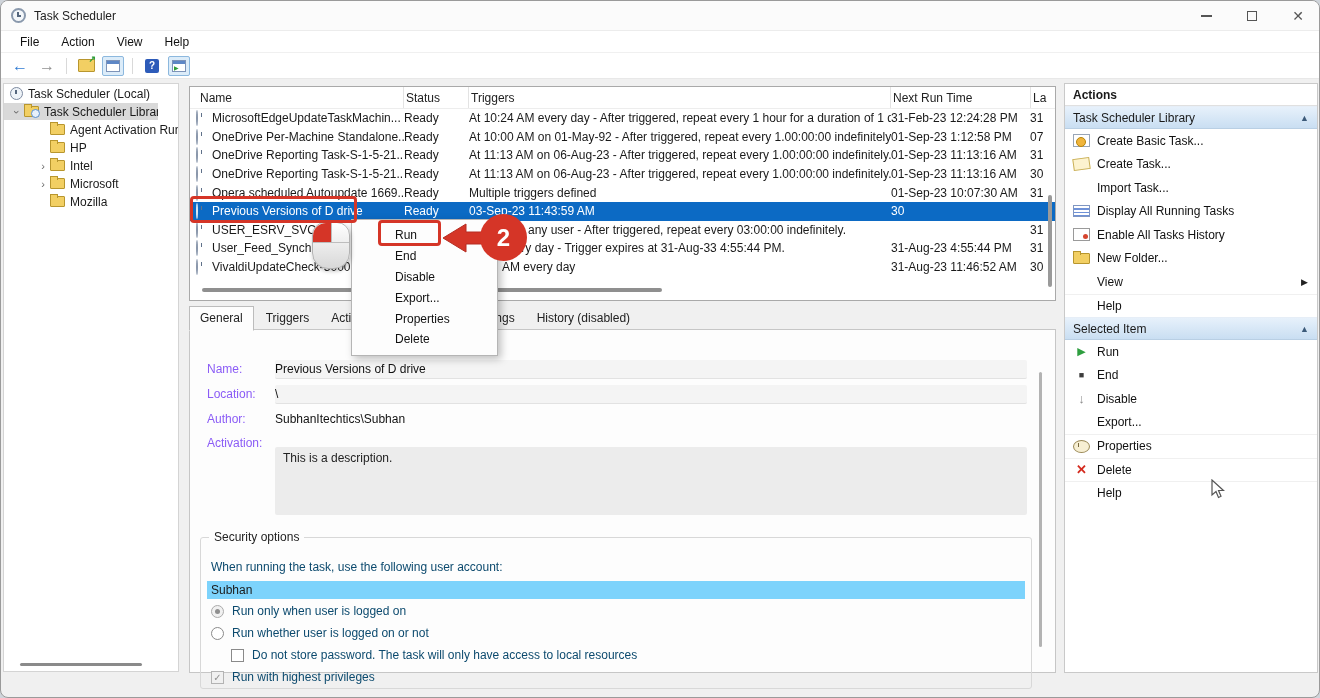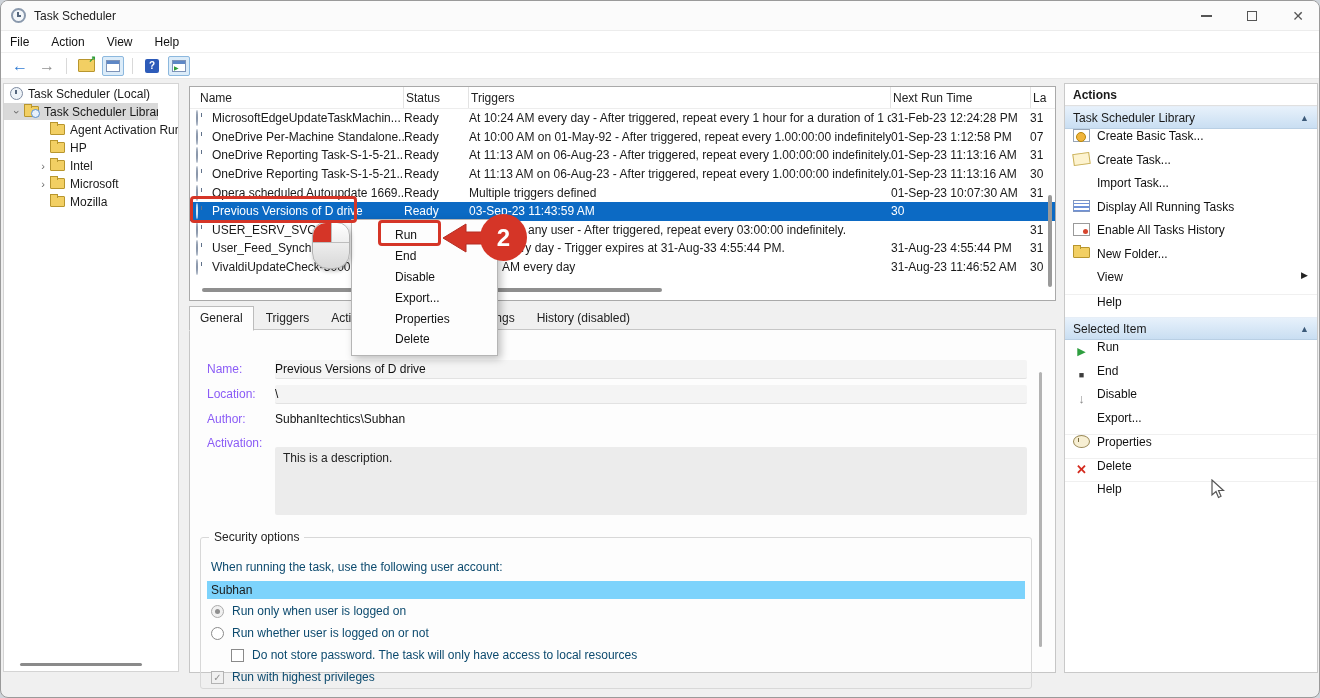--- a/index.html
+++ b/index.html
@@ -16,21 +16,21 @@
   .app-clock::after{content:"";position:absolute;left:4px;top:5px;width:4px;height:2px;background:#55677e;}
   .title-text { font-size:12px; color:#222; }
   .win-controls { position:absolute; right:0; top:0; height:30px; display:flex; }
   .win-btn { width:46px; height:30px; display:flex; align-items:center; justify-content:center; color:#444; }
   .glyph-min { width:11px; height:1.5px; background:#555; display:block; }
   .glyph-max { width:10px; height:10px; border:1.5px solid #555; display:block; }
   .glyph-close { font-size:14px; color:#555; line-height:1; }
 
   
   .menubar { position:absolute; left:0; top:30px; width:1320px; height:22px; background:#ffffff;
-             display:flex; align-items:center; padding-left:0; gap:4px; border-bottom:1px solid #f0f0f0;}
+             display:flex; align-items:center; padding-left:10px; gap:4px; border-bottom:1px solid #f0f0f0;}
   .menu-item { padding:2px 9px; color:#111; }
 
   
   .toolbar { position:absolute; left:0; top:52px; width:1320px; height:26px; background:#ffffff;
              display:flex; align-items:center; padding-left:8px; gap:5px; border-bottom:1px solid #e8e8e8; }
   .tb-sep { width:1px; height:16px; background:#d9d9d9; margin:0 3px; }
   .tb-ico { display:flex; align-items:center; justify-content:center; width:22px; height:20px; }
   .back-icon::before { content:"\2190"; color:#2f7bd3; font-weight:bold; font-size:16px; }
   .forward-icon::before { content:"\2192"; color:#909090; font-weight:bold; font-size:16px; }
   .export-folder-icon { position:relative; }
@@ -105,21 +105,21 @@
   .checkbox.checked-disabled::before { content:"\2713"; }
   .opt { display:flex; align-items:center; }
   .details-vscroll { position:absolute; left:849px; top:42px; width:3px; height:275px; background:#b3b3b3; border-radius:2px; }
 
   
   .actions-title { height:22px; display:flex; align-items:center; padding-left:8px; font-weight:bold; border-bottom:1px solid #e0e0e0; }
   .sect-bar { height:23px; display:flex; align-items:center; padding:0 8px; color:#1a1a1a;
               background:linear-gradient(#e7f1fb,#c9def2); border-top:1px solid #e6eef7; border-bottom:1px solid #b9cfe4; }
   .sect-bar .bar-label { flex:1; }
   .collapse-icon { color:#3c5a79; font-size:9px; }
-  .act-item { height:23.5px; display:flex; padding-left:8px; color:#111; }
+  .act-item { height:23.5px; display:flex; align-items:center; padding-left:8px; color:#111; }
   .act-item .ico { width:17px; margin-right:7px; display:flex; align-items:center; justify-content:center; flex:none; }
   .act-item .lbl { flex:1; }
   .submenu-arrow { color:#222; font-size:9px; padding-right:9px; }
   .act-item[data-name="action-refresh"], .act-item[data-name="action-help"], .act-item[data-name="action-delete"],
   .act-item[data-name="action-properties"] { border-top:1px solid #f0f0f0; }
   .run-icon::before { content:"\25B6"; color:#2e9e3f; font-size:11px; }
   .end-icon::before { content:"\25A0"; color:#3c3c3c; font-size:9px; }
   .disable-icon::before { content:"\2193"; color:#8a8a8a; font-weight:bold; font-size:13px; }
   .delete-icon::before { content:"\2715"; color:#d42a1e; font-weight:bold; font-size:13px; }
   .refresh-icon::before { content:"\21BB"; color:#1d9840; font-weight:bold; font-size:14px; }

